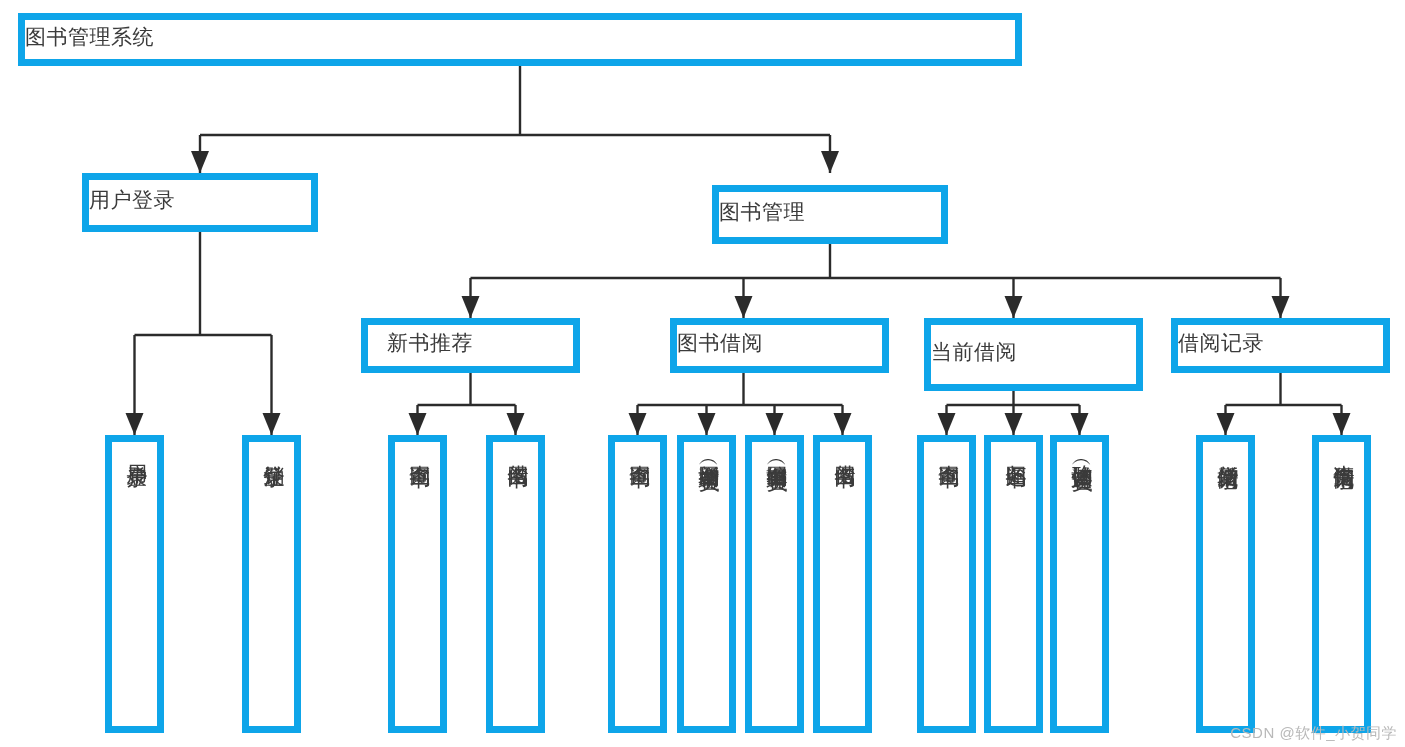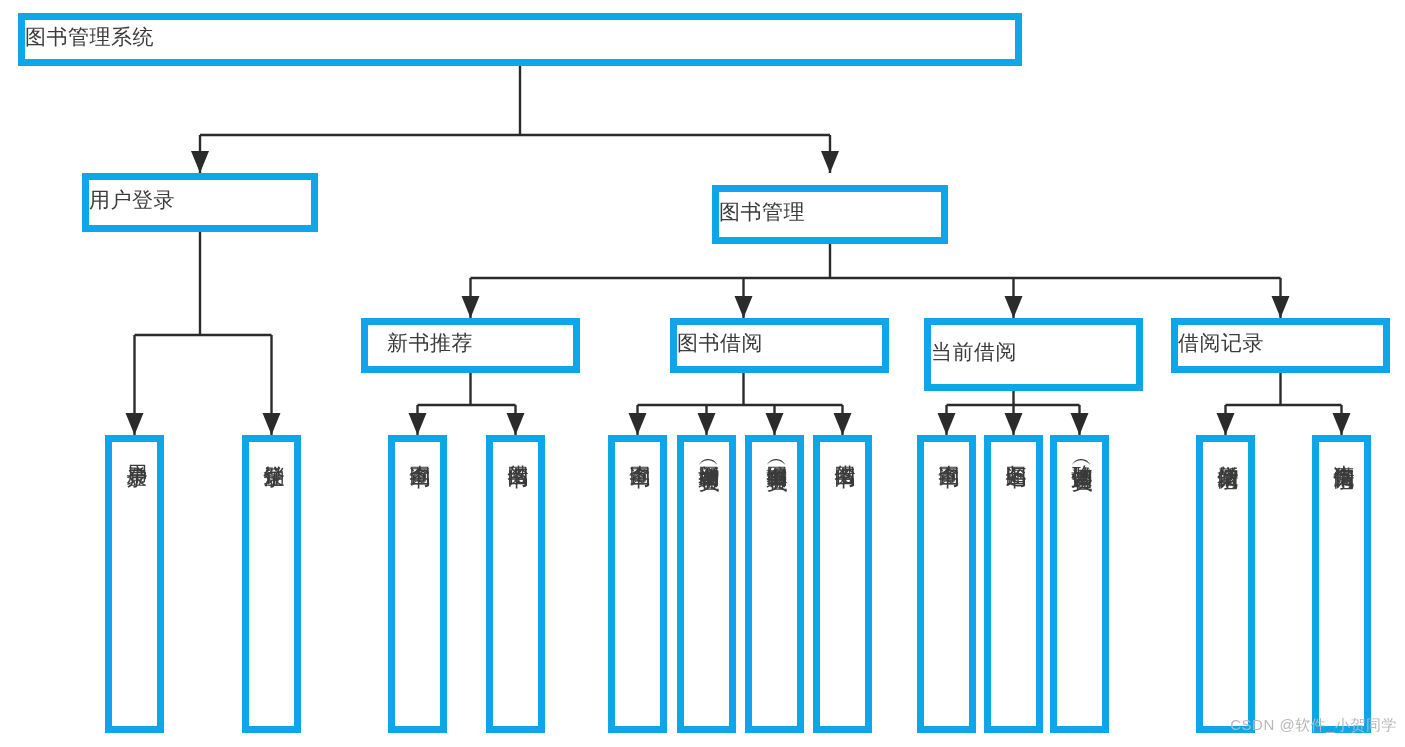--- a/index.html
+++ b/index.html
@@ -65,21 +65,21 @@
     stroke: #2b2b2b;
     stroke-width: 2.4;
     fill: none;
   }
   .arrow-head {
     fill: #2b2b2b;
   }
   #watermark {
     position: absolute;
     right: 8px;
-    bottom: 12px;
+    bottom: 4px;
     font-size: 15px;
     color: #b9b9b9;
     letter-spacing: 0.5px;
     white-space: nowrap;
   }
 </style>
 </head>
 <body>
 
 <div id="diagram-root">

